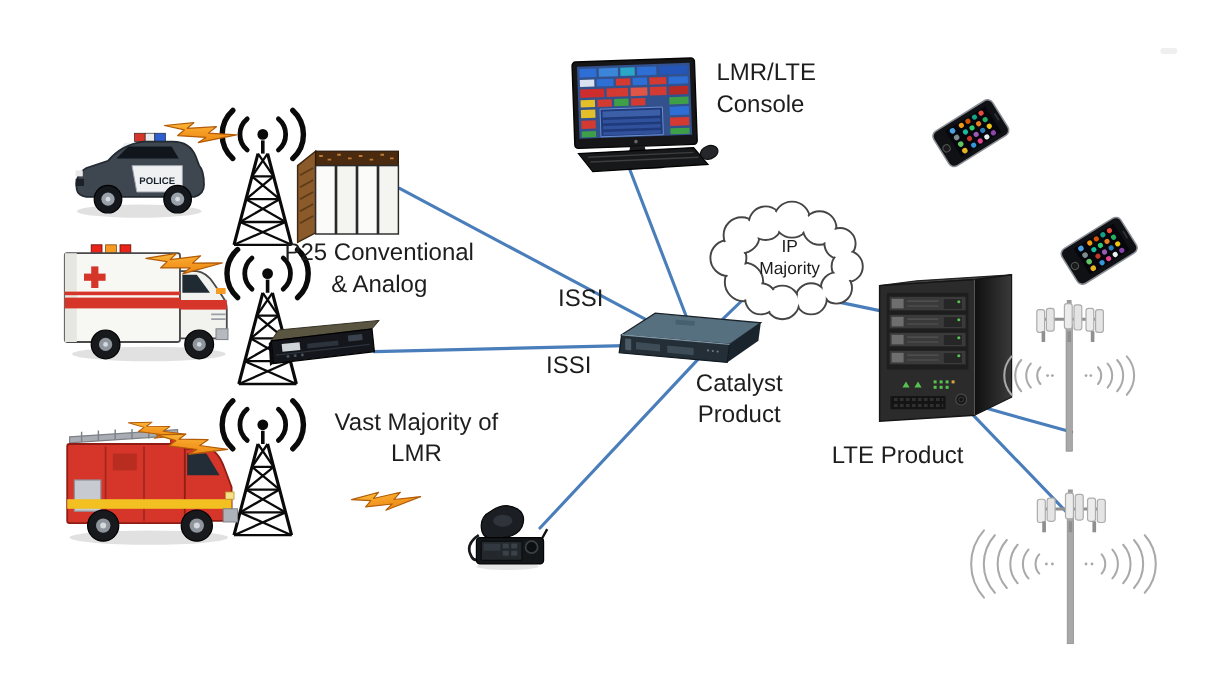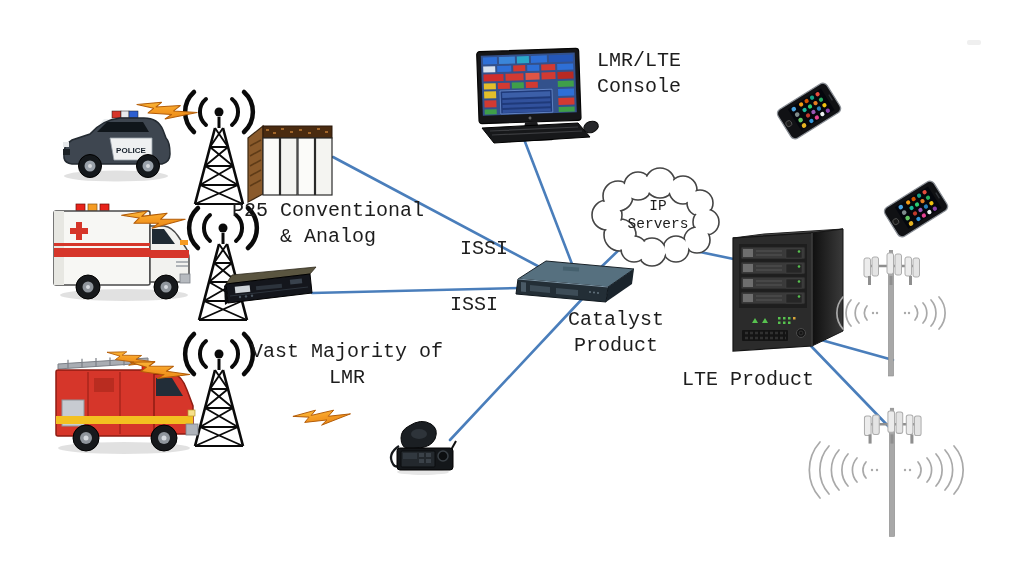--- a/index.html
+++ b/index.html
@@ -1,20 +1,20 @@
 <!DOCTYPE html>
 <html><head>
 <meta charset="utf-8">
 <style>
   html,body{margin:0;padding:0;background:#fff;}
   .stage{position:relative;width:1024px;height:575px;background:#ffffff;overflow:hidden;
          font-family:"Liberation Sans",sans-serif;}
   .stage svg{position:absolute;left:0;top:0;}
   .lbl{position:absolute;transform:translateX(-50%);text-align:center;white-space:pre-line;
-       font-size:20px;line-height:1.3;color:#1d1d1d;font-family:Liberation Mono, monospace;}
+       font-size:20px;line-height:1.3;color:#1d1d1d;}
   .lbl-left{transform:none;text-align:left;}
   .lbl-sm{font-size:14.5px;line-height:1.25;}
 </style>
 </head>
 <body>
 
 <div class="stage">
 
 <svg width="1024" height="575" viewBox="0 0 1024 575">
   <defs>
@@ -371,25 +371,25 @@
     <path d="M918,462 A12,12 0 0 1 918,478 M927,458 A18,18 0 0 1 927,482 M936,454 A24,24 0 0 1 936,486 M945,450 A30,30 0 0 1 945,490 M954,446 A36,36 0 0 1 954,494"></path>
     <circle cx="877" cy="470" r="1.2" fill="#a9a9a9" stroke="none"></circle>
         <circle cx="872" cy="470" r="1.2" fill="#a9a9a9" stroke="none"></circle>
     <circle cx="905" cy="470" r="1.2" fill="#a9a9a9" stroke="none"></circle>
         <circle cx="910" cy="470" r="1.2" fill="#a9a9a9" stroke="none"></circle>
   </g>
 </svg>
 
 <div class="lbl lbl-left" style="left:597px;top:48px">LMR/LTE
 Console</div>
-<div class="lbl" style="left:328px;top:198px">P25 Conventional
+<div class="lbl" style="left:316px;top:198px">P25 Conventional
 &amp; Analog</div>
 <div class="lbl" style="left:484px;top:236px">ISSI</div>
 <div class="lbl" style="left:474px;top:292px">ISSI</div>
 <div class="lbl" style="left:616px;top:307px">Catalyst
 Product</div>
 <div class="lbl" style="left:347px;top:339px">Vast Majority of
 LMR</div>
 <div class="lbl lbl-sm" style="left:658px;top:197px">IP
-Servers</div>
+Majority</div>
 <div class="lbl" style="left:748px;top:367px">LTE Product</div>
 
 </div>
 
 </body></html>

